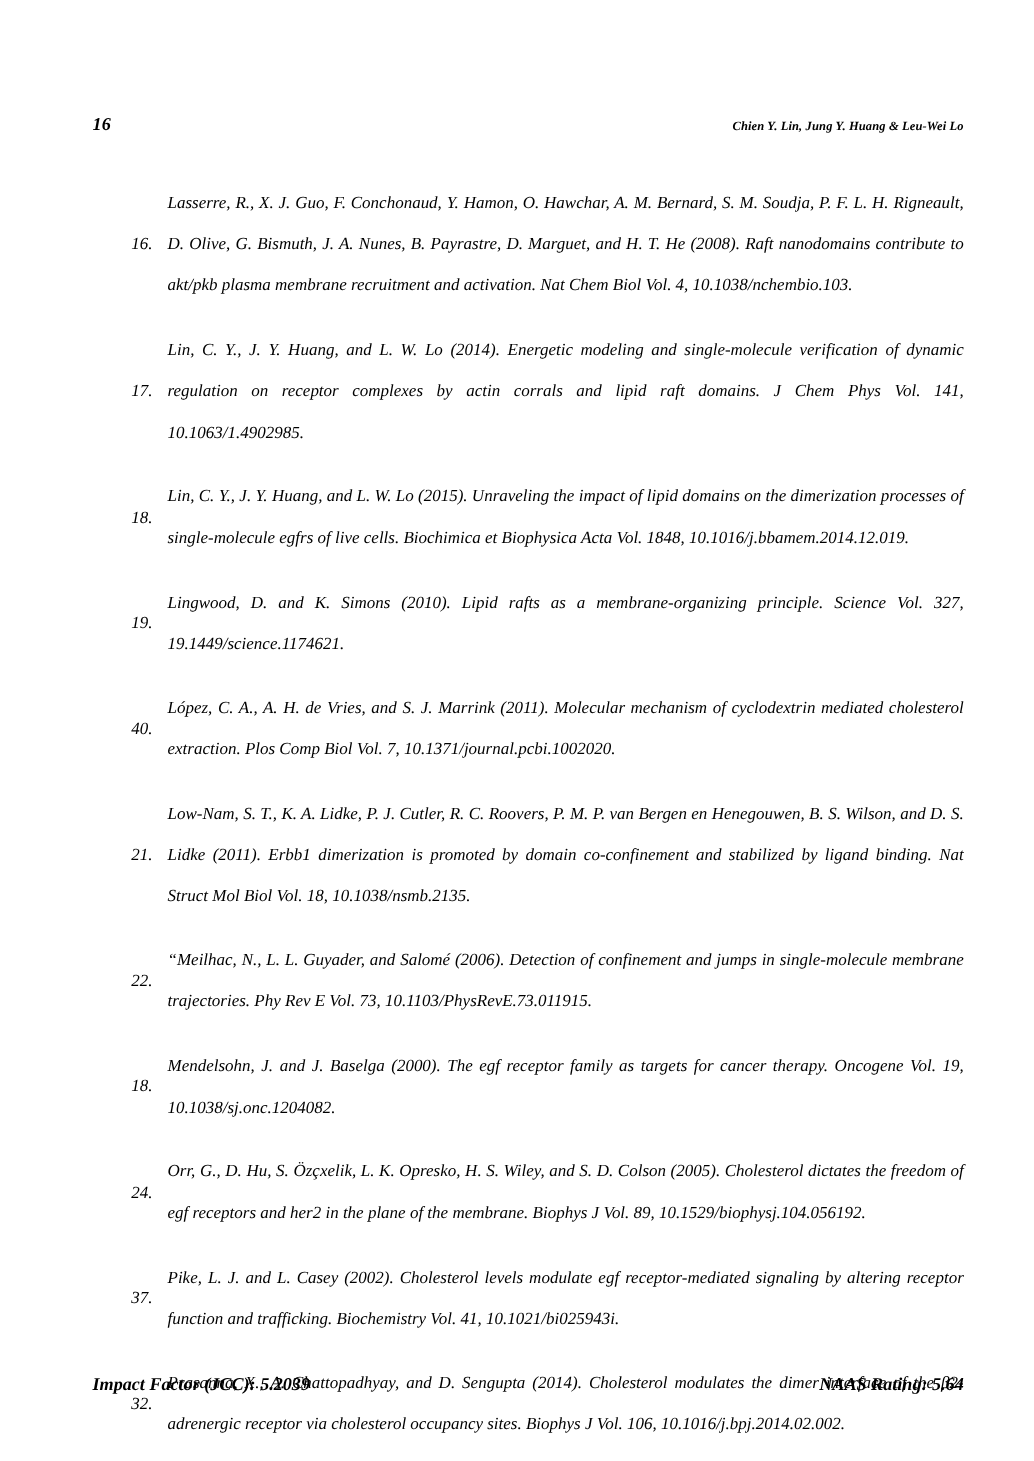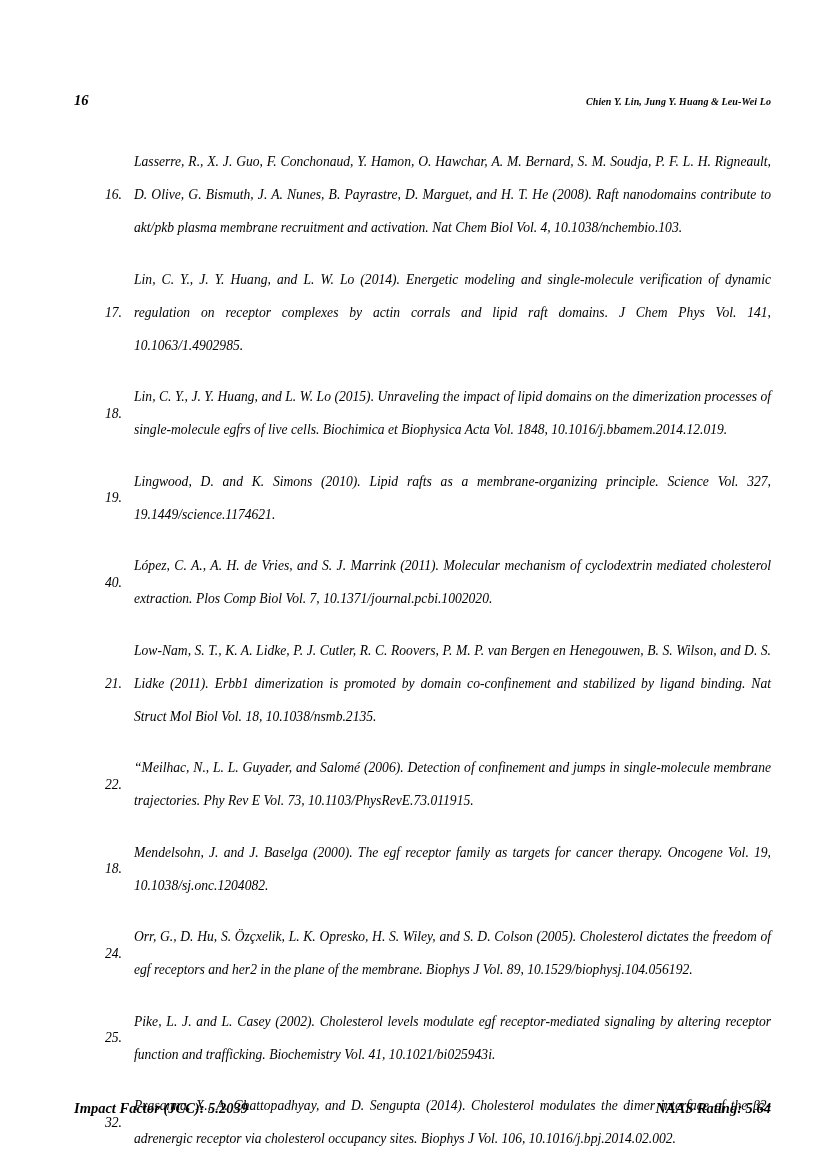--- a/index.html
+++ b/index.html
@@ -124,21 +124,21 @@
       </div>
       <div class="ref-item">
         <div class="ref-num">18.</div>
         <div class="ref-body">Mendelsohn, J. and J. Baselga (2000).  The egf receptor family as targets for cancer therapy.  Oncogene Vol. 19, 10.1038/sj.onc.1204082.</div>
       </div>
       <div class="ref-item">
         <div class="ref-num">24.</div>
         <div class="ref-body">Orr, G., D. Hu, S. Özçxelik, L. K. Opresko, H. S. Wiley, and S. D. Colson (2005).  Cholesterol dictates the freedom of egf receptors and her2 in the plane of the membrane. Biophys J Vol. 89, 10.1529/biophysj.104.056192.</div>
       </div>
       <div class="ref-item">
-        <div class="ref-num">25.</div>
+        <div class="ref-num">37.</div>
         <div class="ref-body">Pike, L. J. and L. Casey (2002).  Cholesterol levels modulate egf receptor-mediated signaling by altering receptor function and trafficking. Biochemistry Vol. 41, 10.1021/bi025943i.</div>
       </div>
       <div class="ref-item">
         <div class="ref-num">32.</div>
         <div class="ref-body">Prasanna, X., A. Chattopadhyay, and D. Sengupta (2014).   Cholesterol modulates the dimer interface of the β2-adrenergic receptor via cholesterol occupancy sites. Biophys J Vol. 106, 10.1016/j.bpj.2014.02.002.</div>
       </div>
     </div>
 
   <div class="footer">
     <span>Impact Factor (JCC): 5.2039</span>

